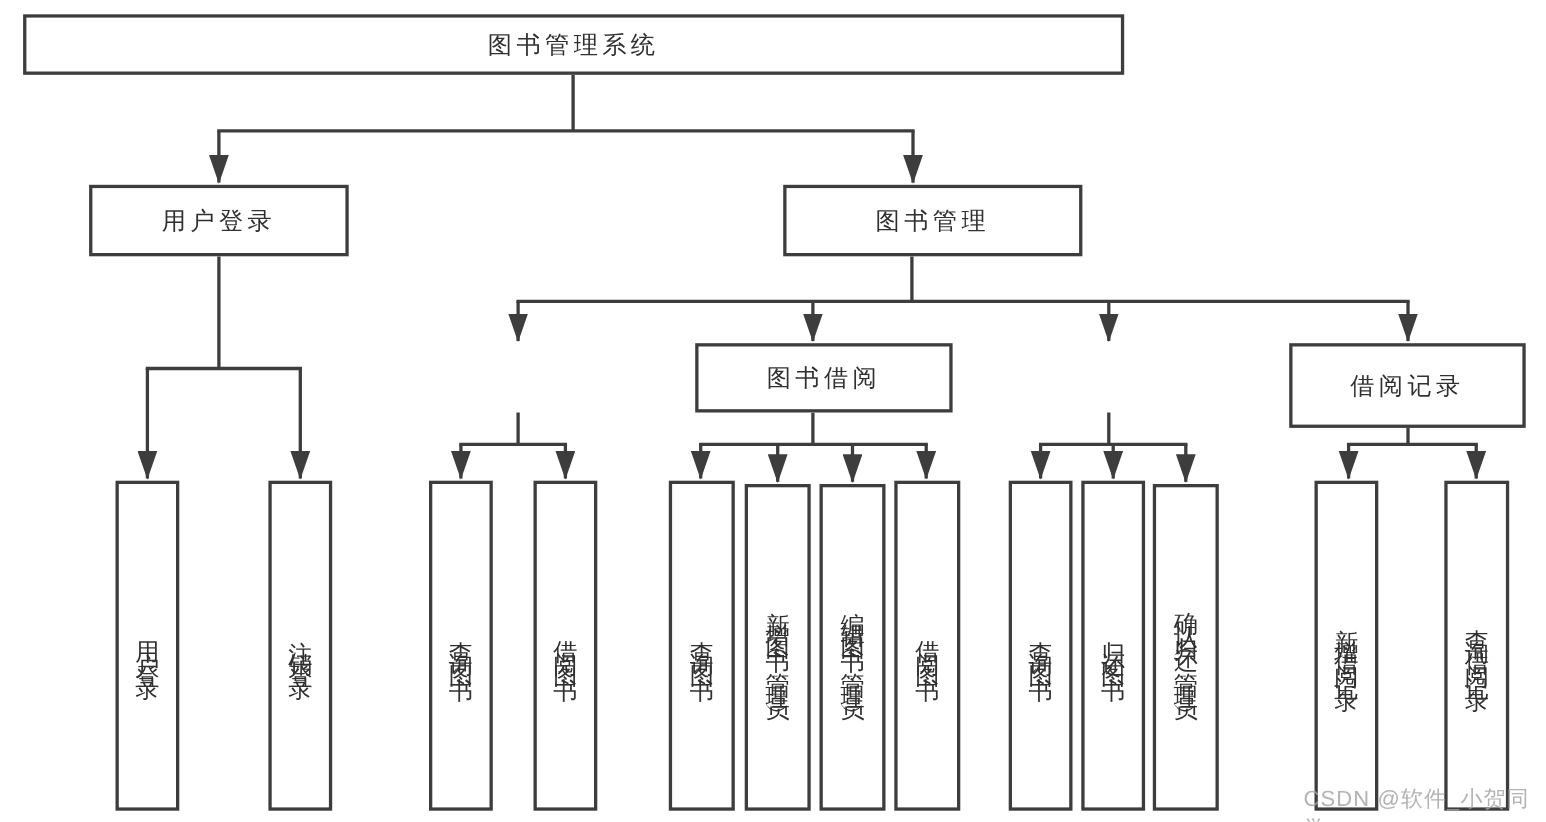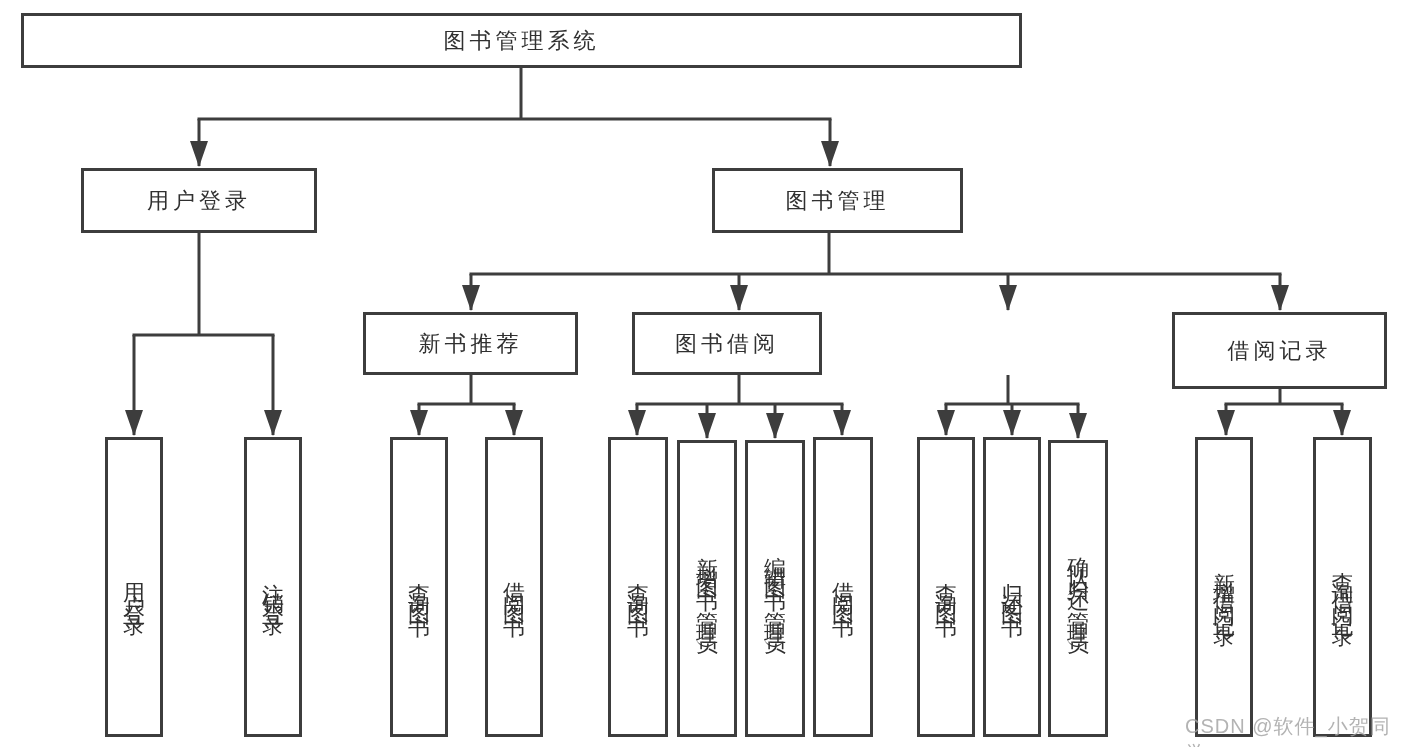--- a/index.html
+++ b/index.html
@@ -78,24 +78,23 @@
       <line x1="1280" y1="375" x2="1280" y2="404"></line>
       <line x1="1224.5" y1="404" x2="1343.5" y2="404"></line>
       <line x1="1226" y1="404" x2="1226" y2="435" marker-end="url(#arw)"></line>
       <line x1="1342" y1="404" x2="1342" y2="435" marker-end="url(#arw)"></line>
     </g>
   </svg>
 
   <div class="node" style="left:21px;top:13px;width:1001px;height:55px">图书管理系统</div>
 
   <div class="node" style="left:81px;top:168px;width:236px;height:65px">用户登录</div>
-  <div class="node" style="left:712px;top:168px;width:251px;height:65px">图书管理</div>
+  <div class="node" style="left:712px;top:168px;width:272px;height:65px">图书管理</div>
 
-  <div class="node" style="left:363px;top:312px;width:215px;height:63px">新书推荐</div>
-  <div class="node" style="left:632px;top:312px;width:190px;height:63px">图书借阅</div>
+  <div class="node" style="left:632px;top:312px;width:234px;height:63px">图书借阅</div>
   <div class="node" style="left:1172px;top:312px;width:215px;height:77px">借阅记录</div>
 
   <div class="node vert" style="left:105px;top:437px;width:58px;height:300px">用户登录</div>
   <div class="node vert" style="left:244px;top:437px;width:58px;height:300px">注销登录</div>
 
   <div class="node vert" style="left:390px;top:437px;width:58px;height:300px">查询图书</div>
   <div class="node vert" style="left:485px;top:437px;width:58px;height:300px">借阅图书</div>
 
   <div class="node vert" style="left:608px;top:437px;width:60px;height:300px">查询图书</div>
   <div class="node vert" style="left:677px;top:440px;width:60px;height:297px">新增图书（管理员）</div>

